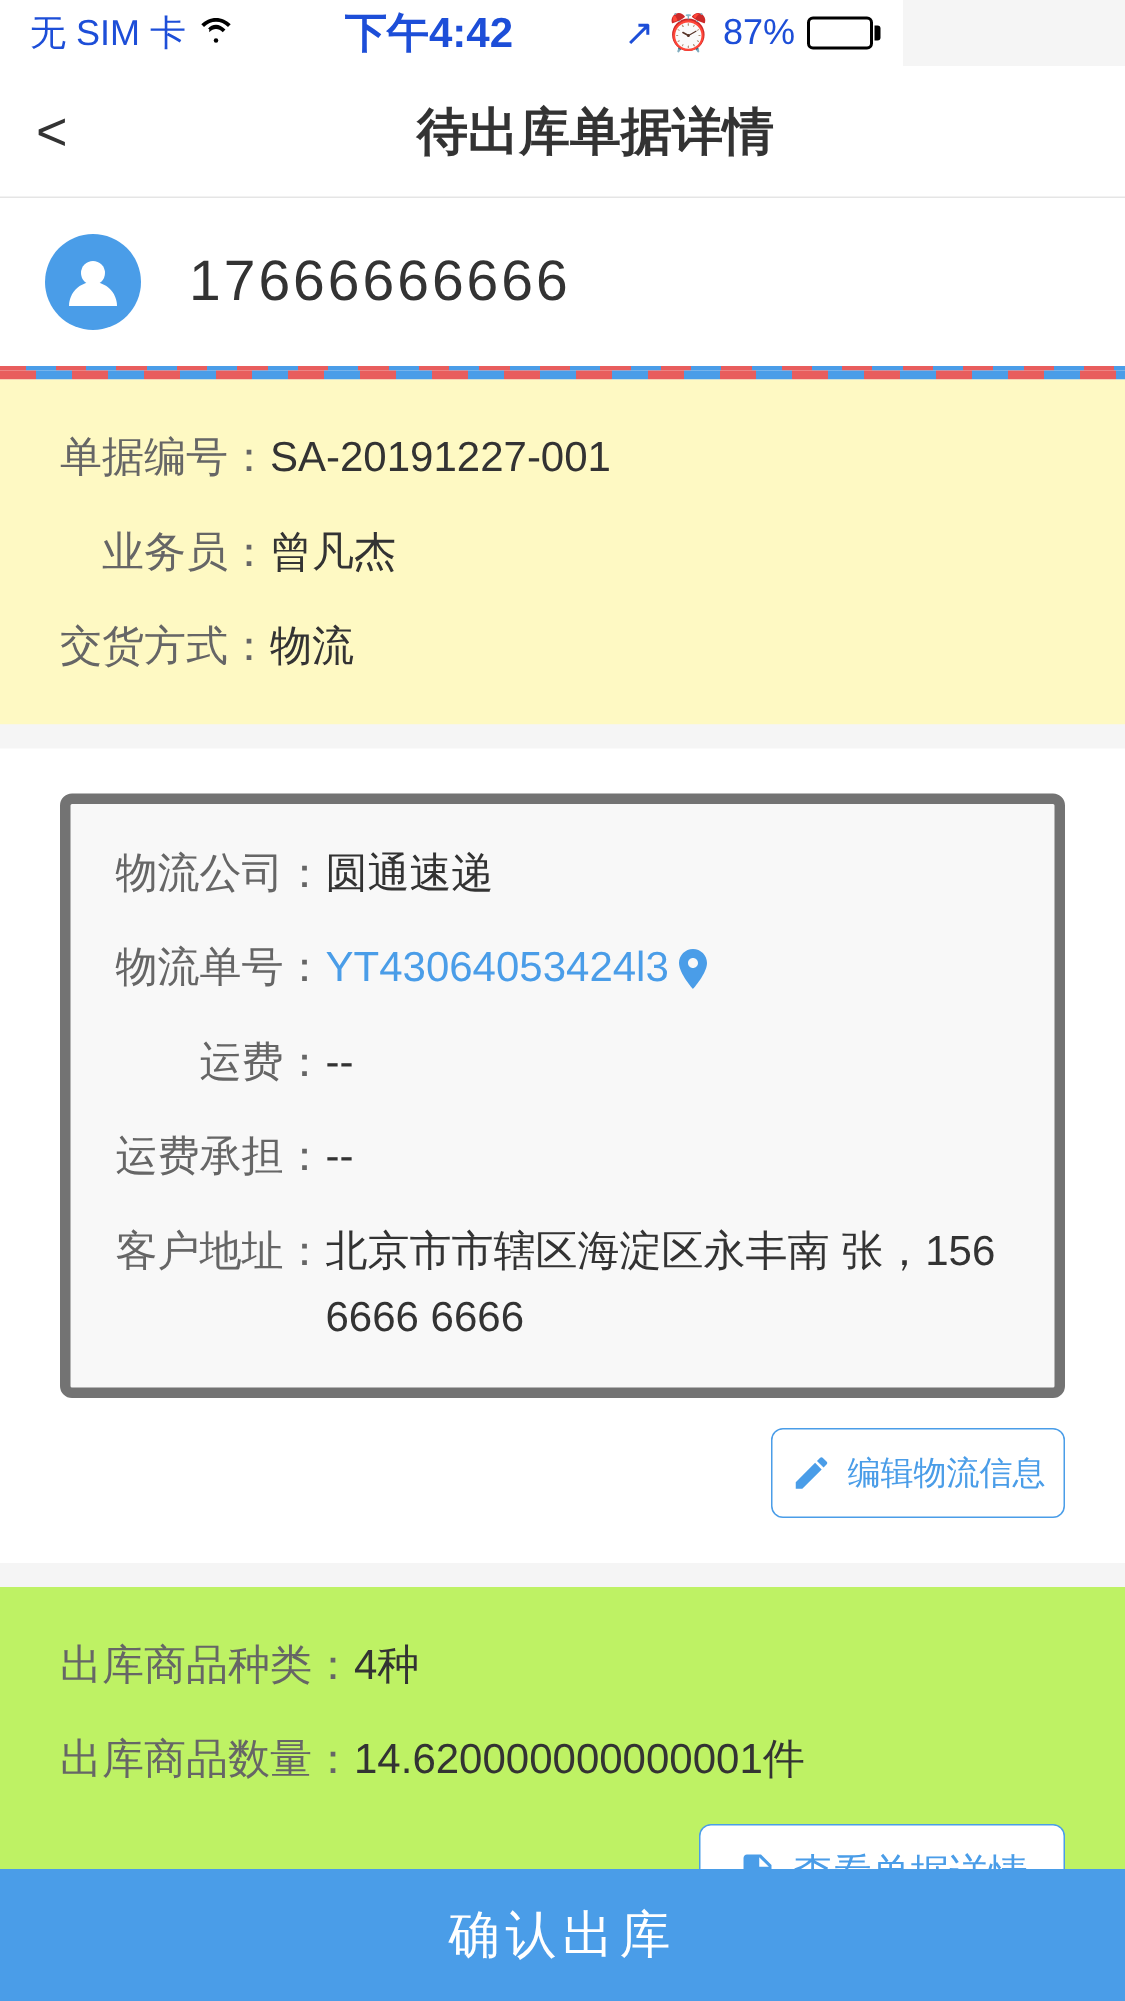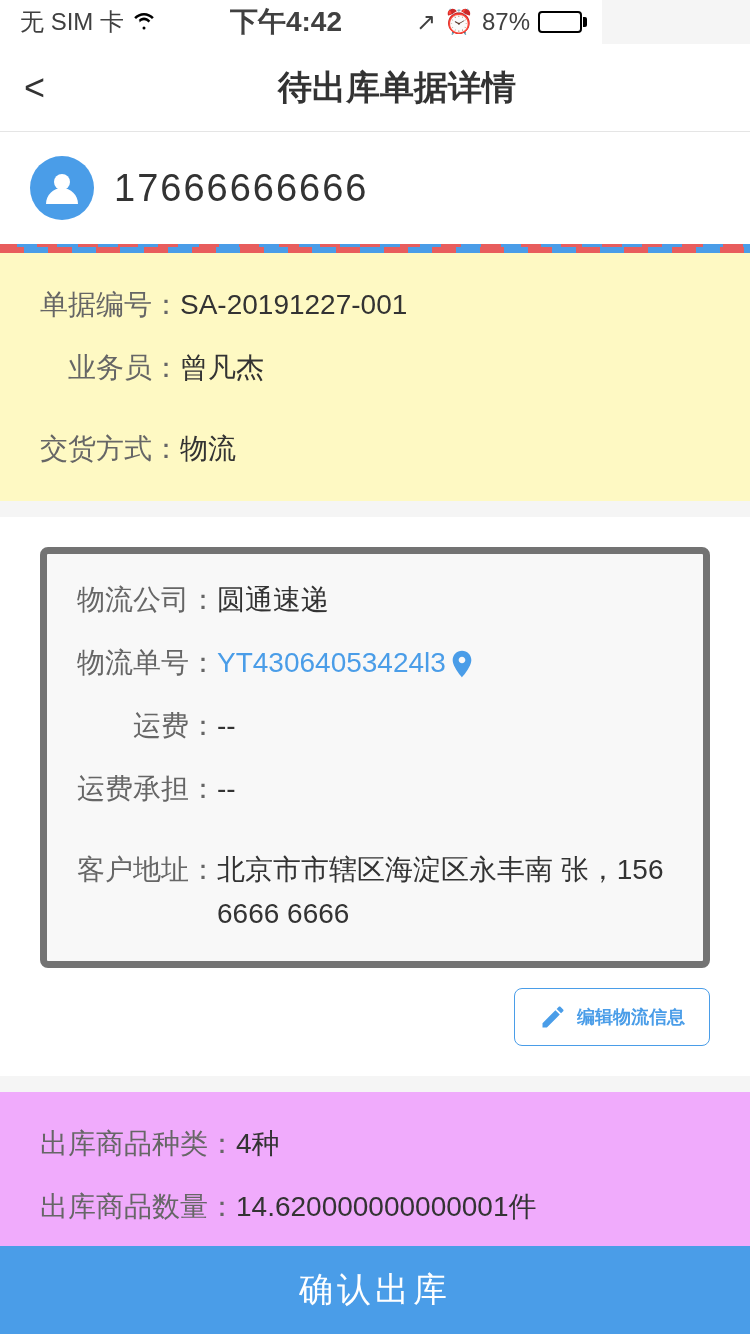--- a/index.html
+++ b/index.html
@@ -17,21 +17,21 @@
     
     .status-bar {
       width: 602px;
       height: 44px;
       background: #fff;
       display: flex;
       align-items: center;
       justify-content: space-between;
       padding: 0 20px;
       font-size: 24px;
-      color: #404040;
+      color: #1d4ed8;
     }
     .status-left {
       display: flex;
       align-items: center;
       gap: 8px;
     }
     .status-center {
       font-size: 28px;
       font-weight: 600;
     }
@@ -97,21 +97,21 @@
     .content {
       padding-bottom: 120px;
     }
 
     
     .header-card {
       background: #fff;
       padding: 24px 30px;
       display: flex;
       align-items: center;
-      gap: 20px;
+      gap: 32px;
       border-bottom: 3px solid transparent;
       border-image: repeating-linear-gradient(
         90deg,
         #e85d5d 0px,
         #e85d5d 20px,
         #4a9de8 20px,
         #4a9de8 40px
       ) 3;
     }
     .avatar-icon {
@@ -156,21 +156,20 @@
     }
     .info-row {
       display: flex;
       align-items: flex-start;
       margin-bottom: 18px;
       font-size: 28px;
       line-height: 1.6;
     }
     .info-row:last-child {
       margin-bottom: 0;
-      margin-top: 36px;
     }
     .info-label {
       color: #666;
       white-space: nowrap;
       min-width: 140px;
       text-align: right;
     }
     .info-value {
       color: #333;
       flex: 1;
@@ -208,39 +207,38 @@
 
     
     .edit-btn-row {
       display: flex;
       justify-content: flex-end;
       margin-top: 20px;
     }
     .edit-btn {
       border: 1px solid #4a9de8;
       border-radius: 8px;
-      padding: 14px 24px;
+      padding: 14px 12px;
       color: #4a9de8;
-      font-size: 18px;
+      font-size: 22px;
       display: flex;
       align-items: center;
       gap: 10px;
       background: #fff;
       cursor: pointer;
-      font-weight: bold;
     }
     .edit-icon-svg {
       width: 28px;
       height: 28px;
       fill: #4a9de8;
     }
 
     
     .goods-section {
-      background: #f0abfc;
+      background: #bef264;
       padding: 30px 40px;
     }
 
     
     .view-btn-row {
       display: flex;
       justify-content: flex-end;
       margin-top: 20px;
     }
     .view-btn {

